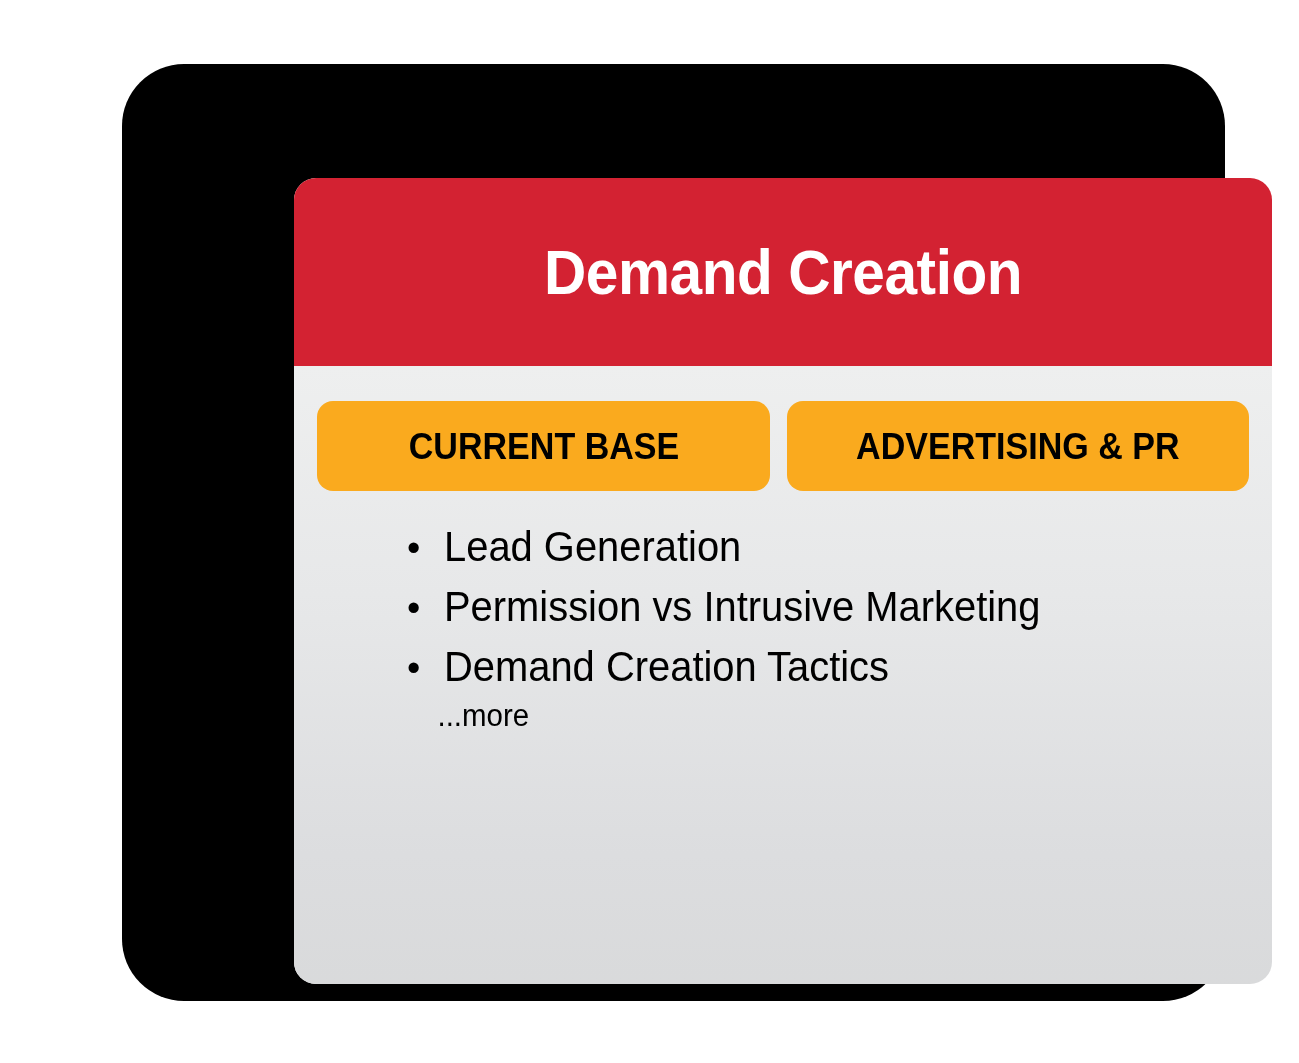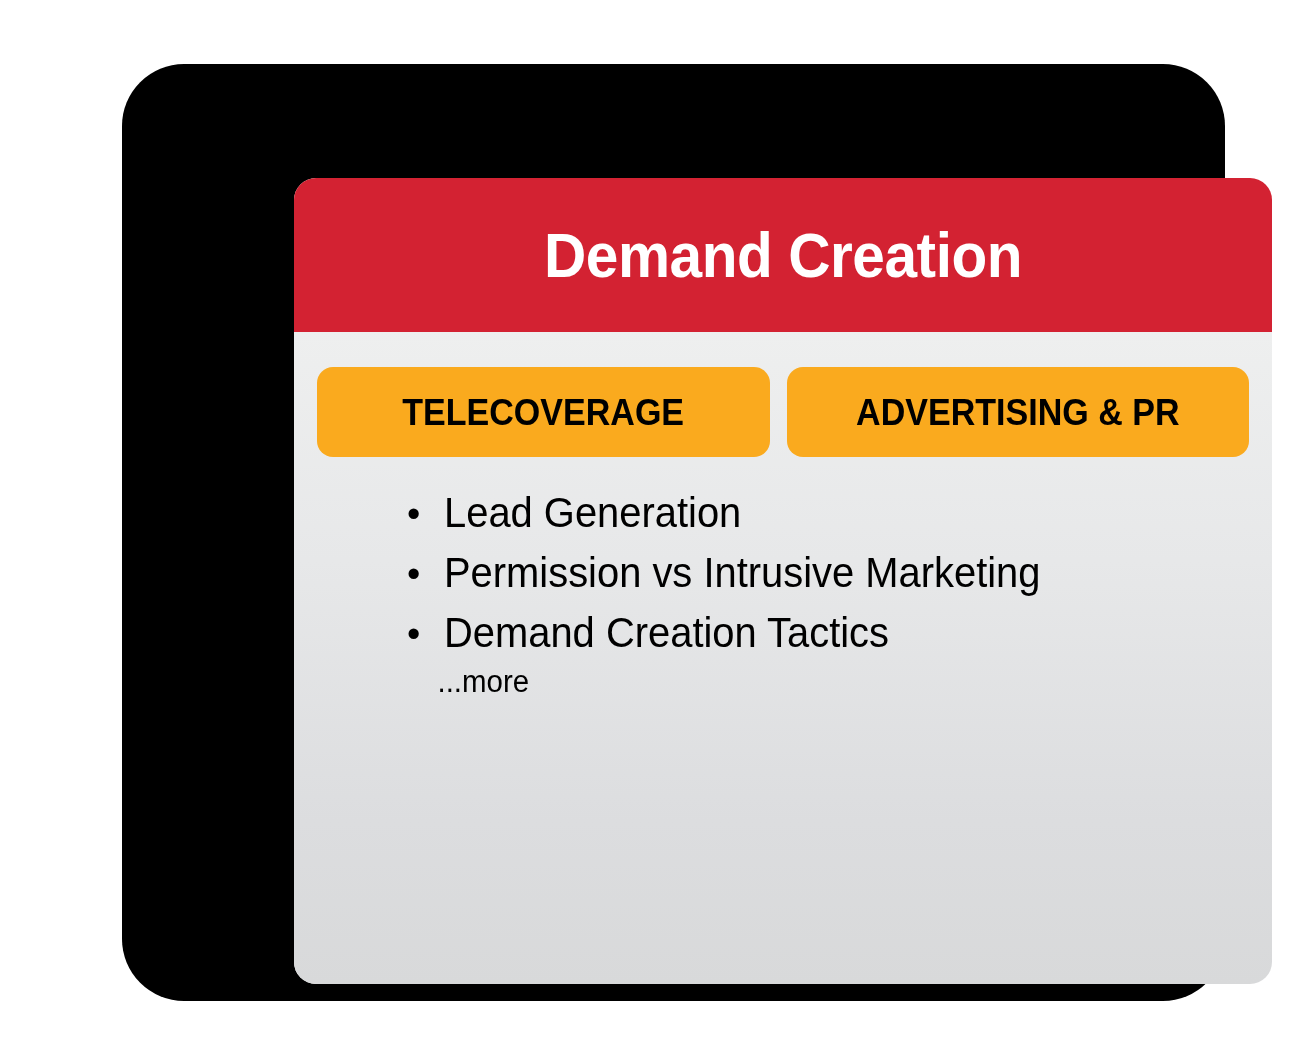--- a/index.html
+++ b/index.html
@@ -35,21 +35,21 @@
     top: 114px;
     width: 978px;
     height: 806px;
     border-radius: 22px;
     overflow: hidden;
     background: #ffffff;
     box-sizing: border-box;
   }
 
   .card-header {
-    height: 154px;
+    height: 188px;
     background: #d32232;
     display: flex;
     align-items: center;
     justify-content: center;
     box-sizing: border-box;
   }
 
   .card-title {
     color: #ffffff;
     font-size: 63px;
@@ -149,21 +149,21 @@
   <div class="card">
 
     <div class="card-header">
       <div class="card-title">Demand Creation</div>
     </div>
 
     <div class="card-body">
 
       <div class="btn-grid">
         <div class="btn">
-          <span class="btn-label">TELECOVERAGE</span>
+          <span class="btn-label">CURRENT BASE</span>
         </div>
         <div class="btn">
           <span class="btn-label">ADVERTISING &amp; PR</span>
         </div>
       </div>
 
       <ul class="bullet-list">
         <li class="bullet-item">
           <span class="bullet-dot">•</span>
           <span class="bullet-text">Lead Generation</span>

